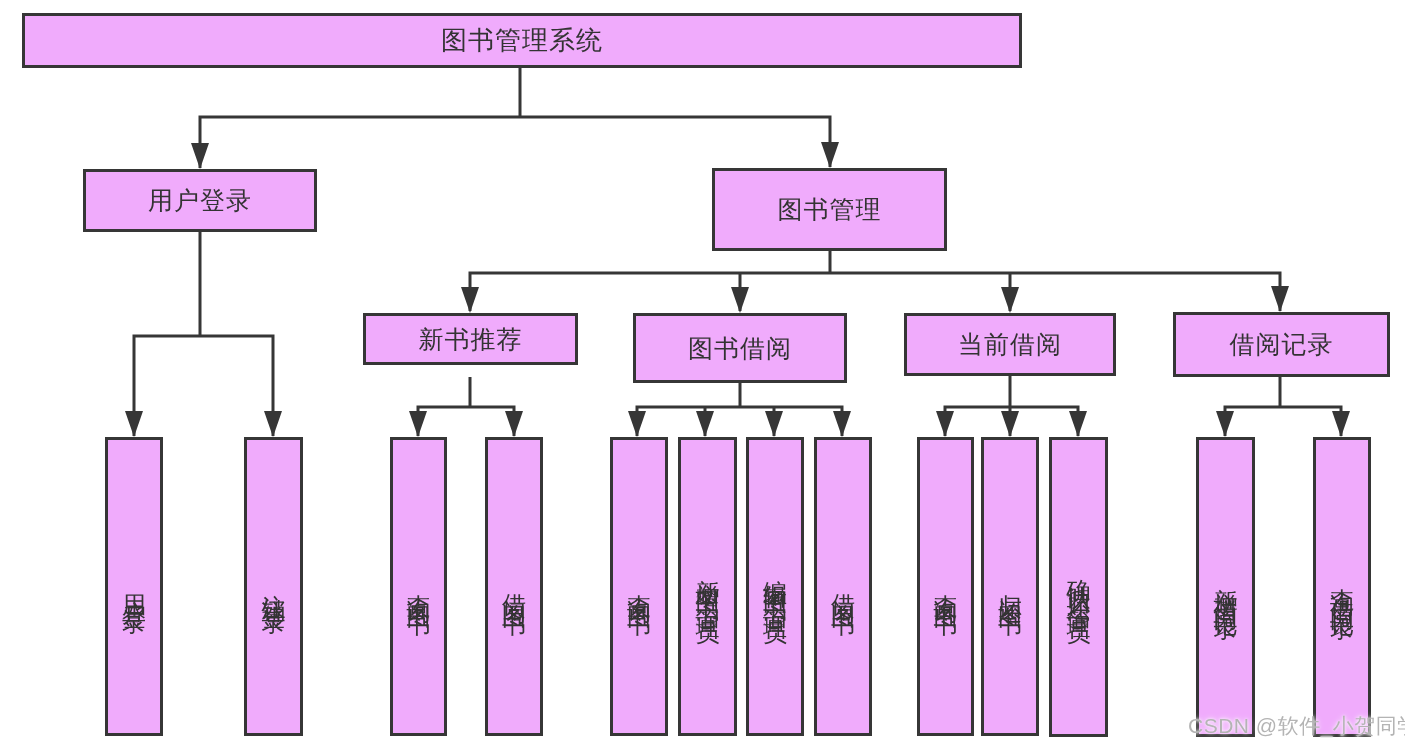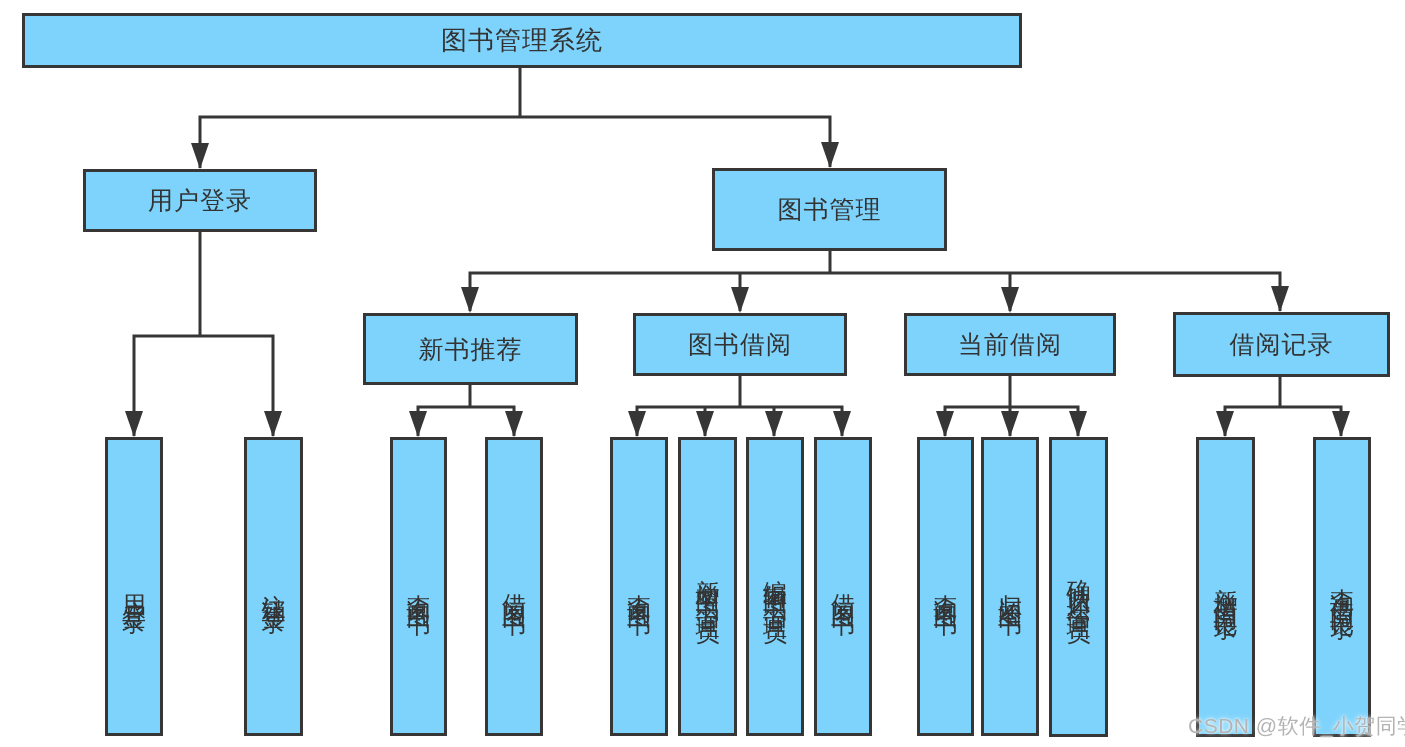--- a/index.html
+++ b/index.html
@@ -13,21 +13,21 @@
     overflow: hidden;
   }
   .wires {
     position: absolute;
     left: 0; top: 0;
     z-index: 0;
   }
   .node {
     position: absolute;
     box-sizing: border-box;
-    background: #7dd3fc;
+    background: #f0abfc;
     border: 3px solid #363636;
     display: flex;
     align-items: center;
     justify-content: center;
     font-size: 25px;
     letter-spacing: 1px;
     z-index: 1;
     white-space: nowrap;
   }
   .leaf {
@@ -93,22 +93,22 @@
       <polygon points="1225,437 1216,411 1234,411"></polygon>
       <polygon points="1341,437 1332,411 1350,411"></polygon>
     </g>
   </svg>
 
   <div class="node root-label" style="left:22px; top:13px; width:1000px; height:55px;">图书管理系统</div>
 
   <div class="node" style="left:83px; top:169px; width:234px; height:63px;">用户登录</div>
   <div class="node" style="left:712px; top:168px; width:235px; height:83px;">图书管理</div>
 
-  <div class="node" style="left:363px; top:313px; width:215px; height:72px;">新书推荐</div>
-  <div class="node" style="left:633px; top:313px; width:214px; height:63px;">图书借阅</div>
+  <div class="node" style="left:363px; top:313px; width:215px; height:52px;">新书推荐</div>
+  <div class="node" style="left:633px; top:313px; width:214px; height:70px;">图书借阅</div>
   <div class="node" style="left:904px; top:313px; width:212px; height:63px;">当前借阅</div>
   <div class="node" style="left:1173px; top:312px; width:217px; height:65px;">借阅记录</div>
 
   <div class="node leaf" style="left:105px; top:437px; width:58px; height:299px;">用户登录</div>
   <div class="node leaf" style="left:244px; top:437px; width:59px; height:299px;">注销登录</div>
 
   <div class="node leaf" style="left:390px; top:437px; width:57px; height:299px;">查询图书</div>
   <div class="node leaf" style="left:485px; top:437px; width:58px; height:299px;">借阅图书</div>
 
   <div class="node leaf" style="left:610px; top:437px; width:58px; height:299px;">查询图书</div>

